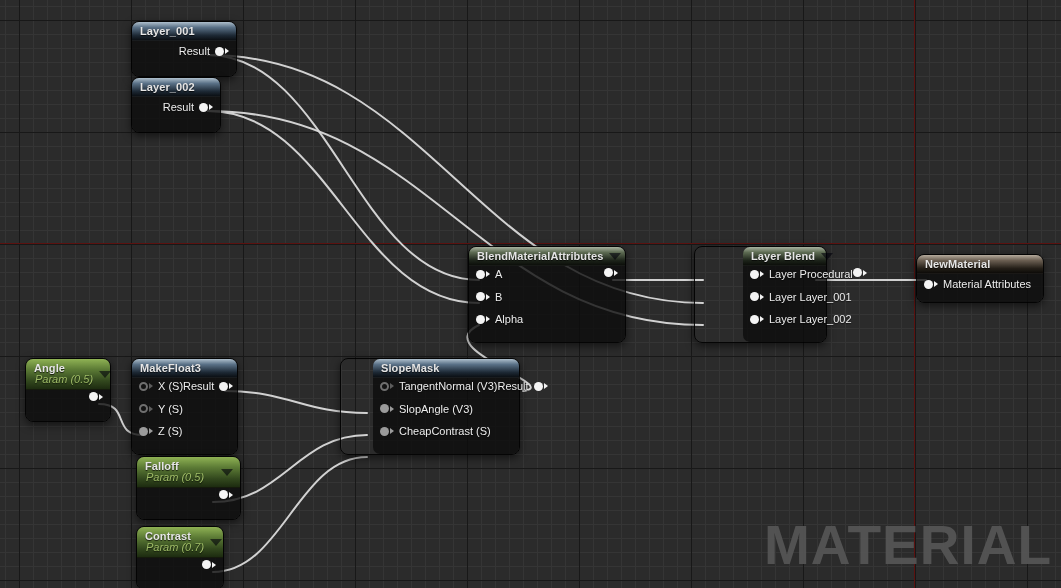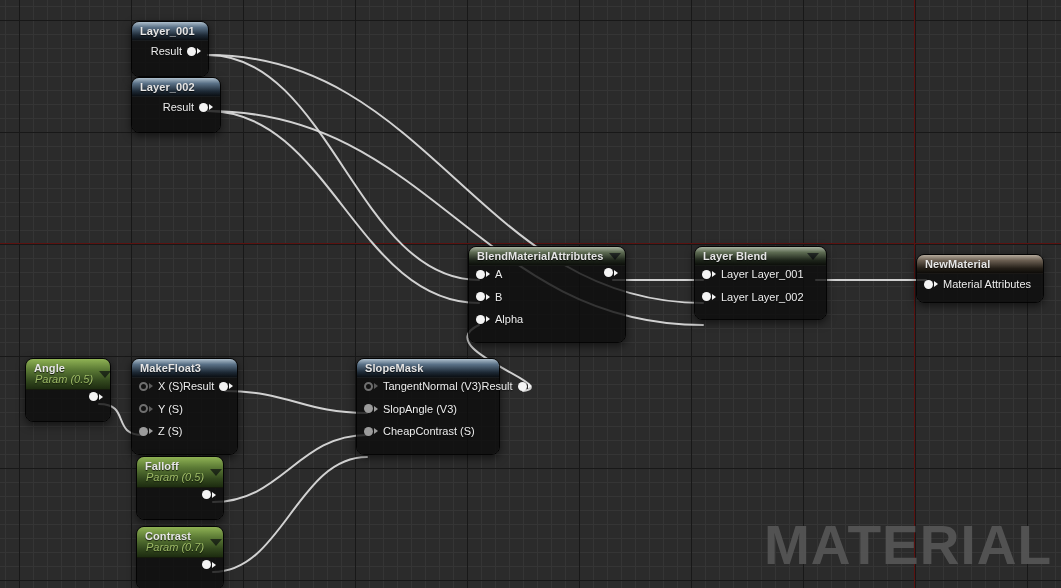--- a/index.html
+++ b/index.html
@@ -79,21 +79,21 @@
       <path d="M 208 111 C 430.75 111, 480.25 325, 703 325" stroke="#d9d9d9"></path>
       <path d="M 613 280 C 653.5 280, 662.5 280, 703 280" stroke="#d9d9d9"></path>
       <path d="M 816 280 C 865.5 280, 876.5 280, 926 280" stroke="#d9d9d9"></path>
       <path d="M 523 391 C 564 386, 428 349, 479 325" stroke="#d9d9d9"></path>
       <path d="M 225 391 C 288.9 391, 303.1 413, 367 413" stroke="#d9d9d9"></path>
       <path d="M 99 404 C 131 404, 111 435, 143 435" stroke="#d9d9d9"></path>
       <path d="M 213 502 C 282.3 502, 297.7 435, 367 435" stroke="#d9d9d9"></path>
       <path d="M 213 572 C 282.3 572, 297.7 457, 367 457" stroke="#d9d9d9"></path>
     </svg>
   <div id="nodes">
-      <div class="node" style="left: 131px; top: 21px; width: 78px;">
+      <div class="node" style="left: 131px; top: 21px; width: 106px;">
         <div class="node-header hdr-blue">
           <div class="hdr-wrap">
             <span class="node-title">Layer_001</span>
           </div>
         </div>
         <div class="node-body" style="padding-top: 4px; padding-bottom: 8px;">
           <div class="node-row">
             <span class="pin-group right">
               <span class="row-label">Result</span>
               <span class="pin white">
@@ -158,28 +158,43 @@
             <span class="pin-group">
               <span class="pin white">
                 <span class="dot"></span>
                 <span class="arr"></span>
               </span>
               <span class="row-label">Alpha</span>
             </span>
           </div>
         </div>
       </div>
-      <div class="node" style="left: 694px; top: 246px; width: 133px;">
+      <div class="node" style="left: 694px; top: 246px; width: 133px; padding-left: 48px;">
         <div class="node-header hdr-greengrey">
           <div class="hdr-wrap">
             <span class="node-title">Layer Blend</span>
           </div>
           <span class="dd-arrow"></span>
         </div>
         <div class="node-body">
+          <div class="node-row">
+            <span class="pin-group">
+              <span class="pin white">
+                <span class="dot"></span>
+                <span class="arr"></span>
+              </span>
+              <span class="row-label">Layer Procedural</span>
+            </span>
+            <span class="pin-group right">
+              <span class="pin white">
+                <span class="dot"></span>
+                <span class="arr"></span>
+              </span>
+            </span>
+          </div>
           <div class="node-row">
             <span class="pin-group">
               <span class="pin white">
                 <span class="dot"></span>
                 <span class="arr"></span>
               </span>
               <span class="row-label">Layer Layer_001</span>
             </span>
           </div>
           <div class="node-row">
@@ -266,21 +281,21 @@
             <span class="pin-group">
               <span class="pin grey">
                 <span class="dot"></span>
                 <span class="arr"></span>
               </span>
               <span class="row-label">Z (S)</span>
             </span>
           </div>
         </div>
       </div>
-      <div class="node" style="left: 356px; top: 358px; width: 144px;">
+      <div class="node" style="left: 340px; top: 358px; width: 180px; padding-left: 32px;">
         <div class="node-header hdr-blue">
           <div class="hdr-wrap">
             <span class="node-title">SlopeMask</span>
           </div>
         </div>
         <div class="node-body">
           <div class="node-row">
             <span class="pin-group">
               <span class="pin hollow">
                 <span class="dot"></span>
@@ -309,21 +324,21 @@
             <span class="pin-group">
               <span class="pin grey">
                 <span class="dot"></span>
                 <span class="arr"></span>
               </span>
               <span class="row-label">CheapContrast (S)</span>
             </span>
           </div>
         </div>
       </div>
-      <div class="node" style="left: 136px; top: 456px; width: 88px;">
+      <div class="node" style="left: 136px; top: 456px; width: 105px;">
         <div class="node-header hdr-green">
           <div class="hdr-wrap">
             <span class="node-title">Falloff</span>
             <span class="node-subtitle">Param (0.5)</span>
           </div>
           <span class="dd-arrow"></span>
         </div>
         <div class="node-body">
           <div class="node-row">
             <span class="pin-group right">

